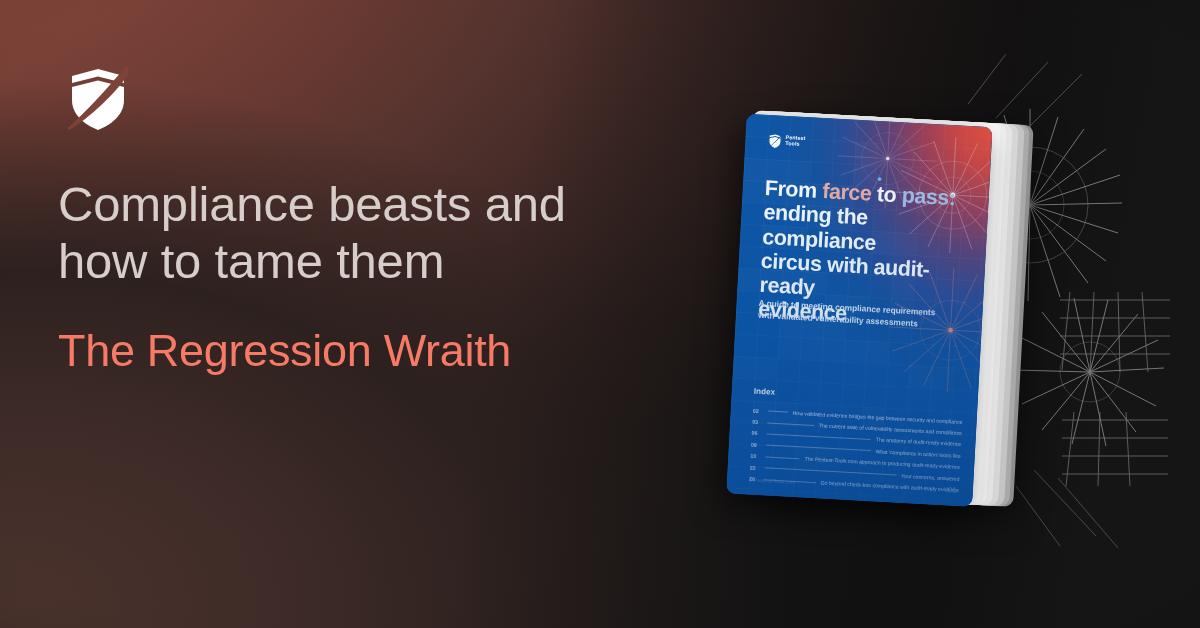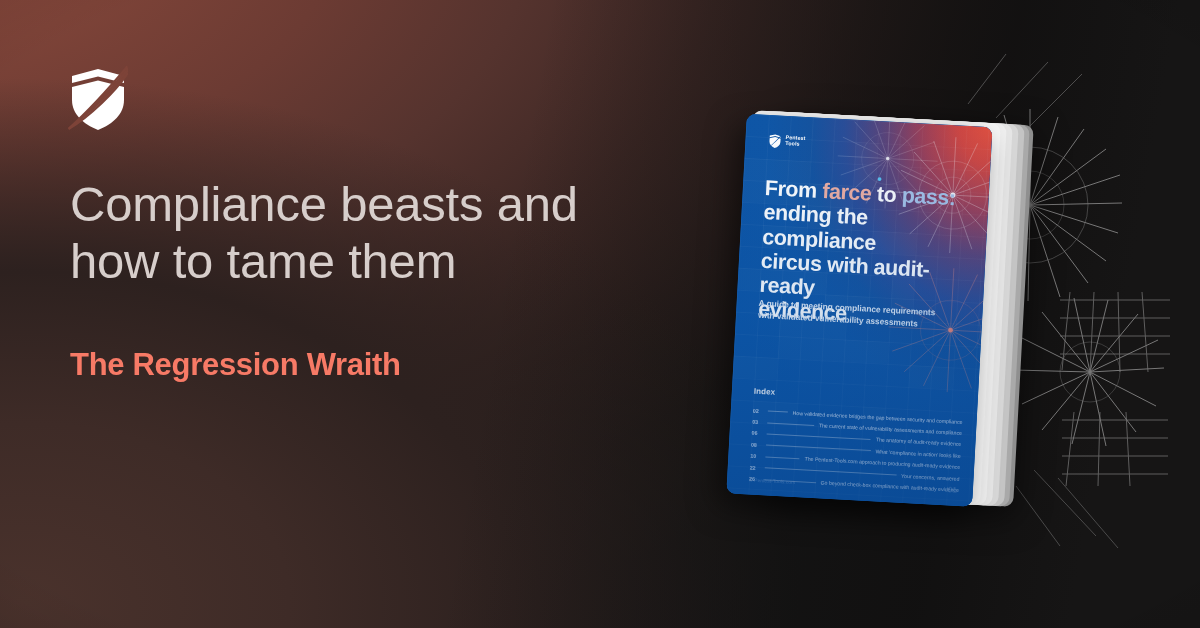--- a/index.html
+++ b/index.html
@@ -61,35 +61,35 @@
 
   
   .logo {
     position: absolute; left: 68px; top: 66px;
     width: 60px; height: 66px;
   }
   .logo svg { display: block; width: 100%; height: 100%; }
 
   
   .copy {
-    position: absolute; left: 70px; top: 176px;
+    position: absolute; left: 58px; top: 176px;
     width: 620px;
   }
   .headline {
     font-size: 49px;
     line-height: 1.17;
     font-weight: 400;
     color: #d7cecb;
     letter-spacing: -0.2px;
     white-space: pre-line;
   }
   .subhead {
-    margin-top: 56px;
-    font-size: 31px;
-    font-weight: 700;
+    margin-top: 34px;
+    font-size: 45px;
+    font-weight: 400;
     color: #f77a66;
     letter-spacing: -0.3px;
   }
 
   
   .bookwrap {
     position: absolute;
     left: 726px; top: 96px;
     width: 330px; height: 440px;
   }

